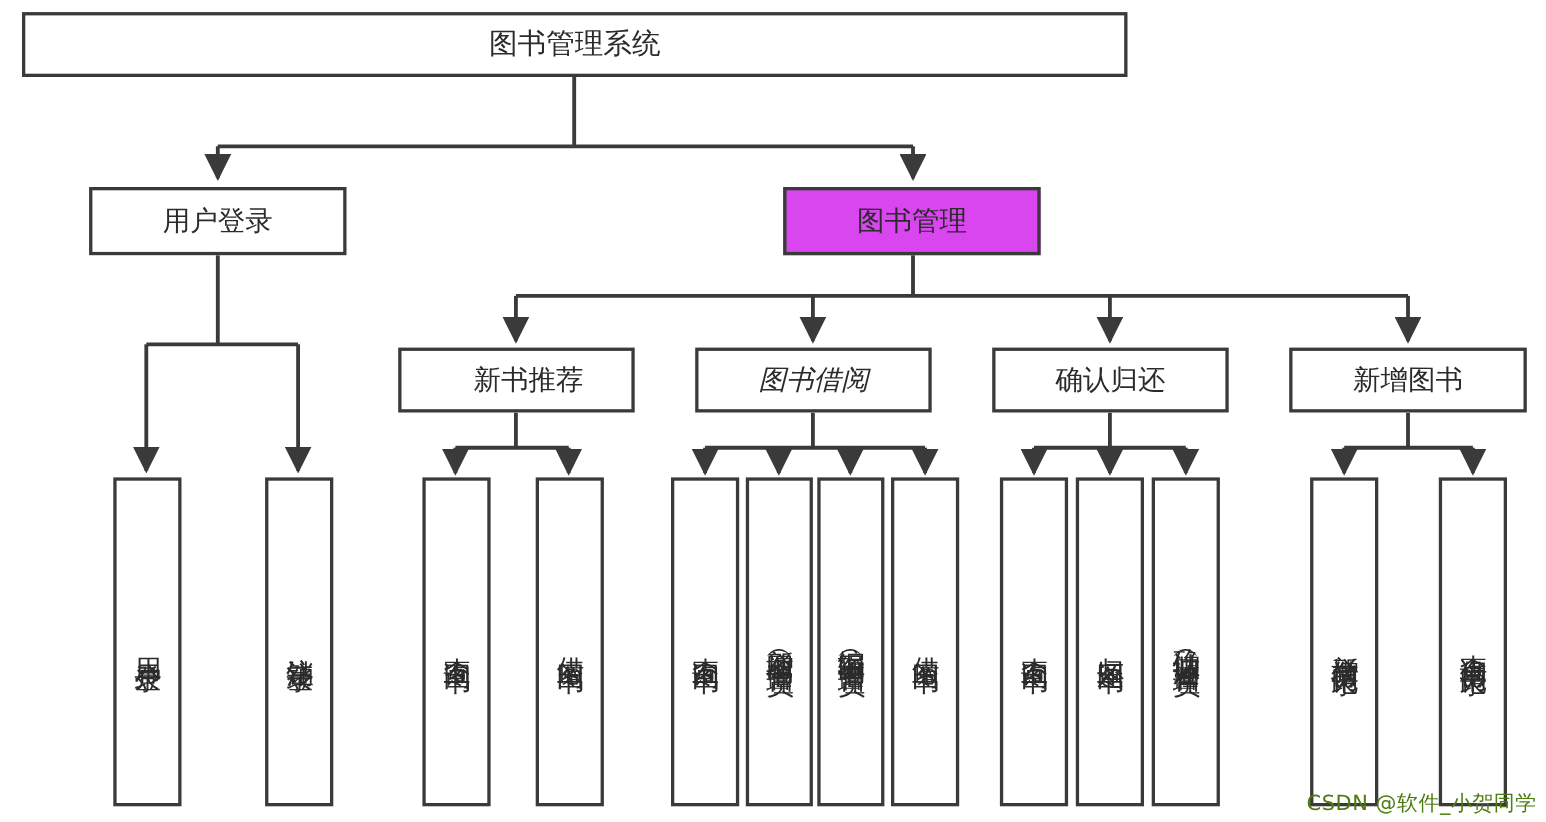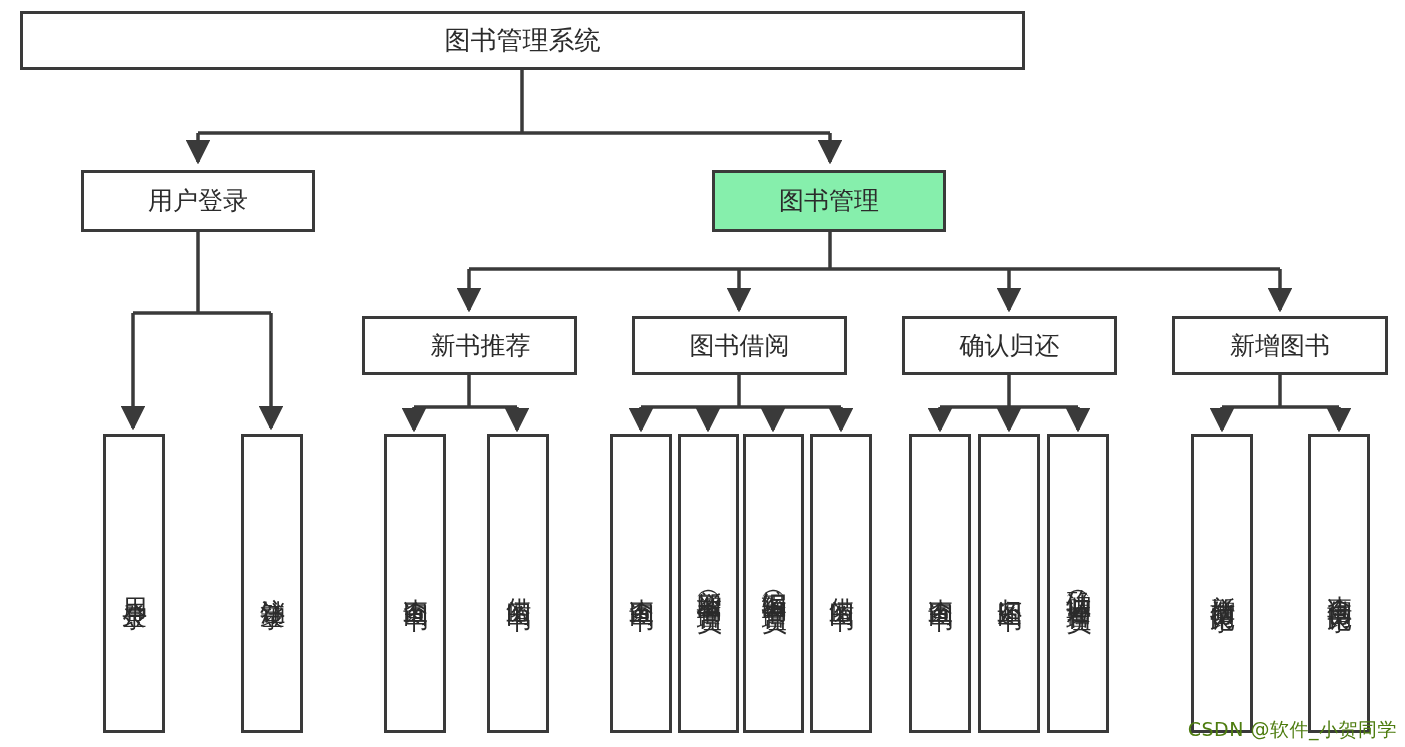--- a/index.html
+++ b/index.html
@@ -130,28 +130,28 @@
     </g>
   </svg>
 
   <div class="node horiz root" style="left: 20px; top: 11px; width: 1005px; height: 59px; border-color: rgb(58, 58, 58); background: rgb(255, 255, 255); color: rgb(43, 43, 43);">
     <span class="label">图书管理系统</span>
   </div>
 
   <div class="node horiz" style="left: 81px; top: 170px; width: 234px; height: 62px; border-color: rgb(58, 58, 58); background: rgb(255, 255, 255); color: rgb(43, 43, 43);">
     <span class="label">用户登录</span>
   </div>
-  <div class="node horiz" style="left: 712px; top: 170px; width: 234px; height: 62px; border-color: rgb(58, 58, 58); background: #86efac; color: rgb(43, 43, 43);">
+  <div class="node horiz" style="left: 712px; top: 170px; width: 234px; height: 62px; border-color: rgb(58, 58, 58); background: #d946ef; color: rgb(43, 43, 43);">
     <span class="label">图书管理</span>
   </div>
 
   <div class="node horiz" style="left: 362px; top: 316px; width: 215px; height: 59px; border-color: rgb(58, 58, 58); background: rgb(255, 255, 255); color: rgb(43, 43, 43); padding-left: 22px;">
     <span class="label">新书推荐</span>
   </div>
-  <div class="node horiz" style="left: 632px; top: 316px; width: 215px; height: 59px; border-color: rgb(58, 58, 58); background: rgb(255, 255, 255); color: rgb(43, 43, 43);">
+  <div class="node horiz" style="left: 632px; top: 316px; width: 215px; height: 59px; border-color: rgb(58, 58, 58); background: rgb(255, 255, 255); color: rgb(43, 43, 43); font-style: italic;">
     <span class="label">图书借阅</span>
   </div>
   <div class="node horiz" style="left: 902px; top: 316px; width: 215px; height: 59px; border-color: rgb(58, 58, 58); background: rgb(255, 255, 255); color: rgb(43, 43, 43);">
     <span class="label">确认归还</span>
   </div>
   <div class="node horiz" style="left: 1172px; top: 316px; width: 216px; height: 59px; border-color: rgb(58, 58, 58); background: rgb(255, 255, 255); color: rgb(43, 43, 43);">
     <span class="label">新增图书</span>
   </div>
 
   <div class="node vert" style="left: 103px; top: 434px; width: 62px; height: 299px; border-color: rgb(58, 58, 58); background: rgb(255, 255, 255); color: rgb(43, 43, 43);">

